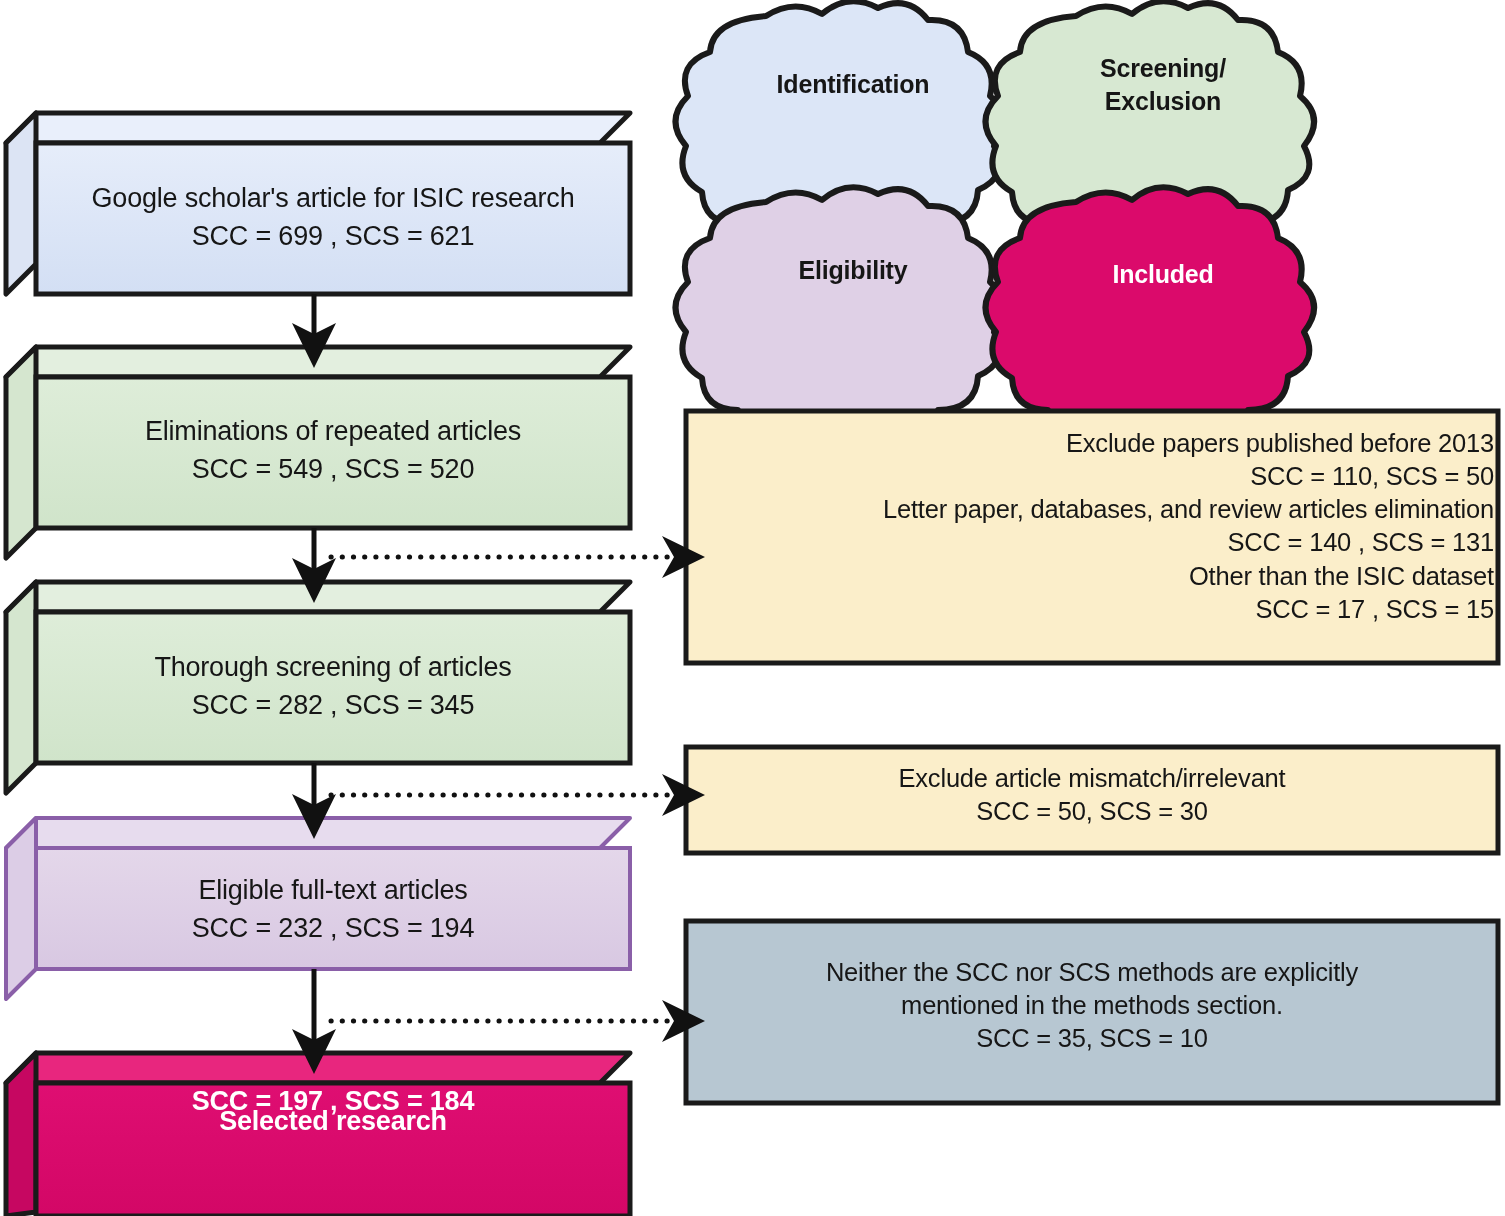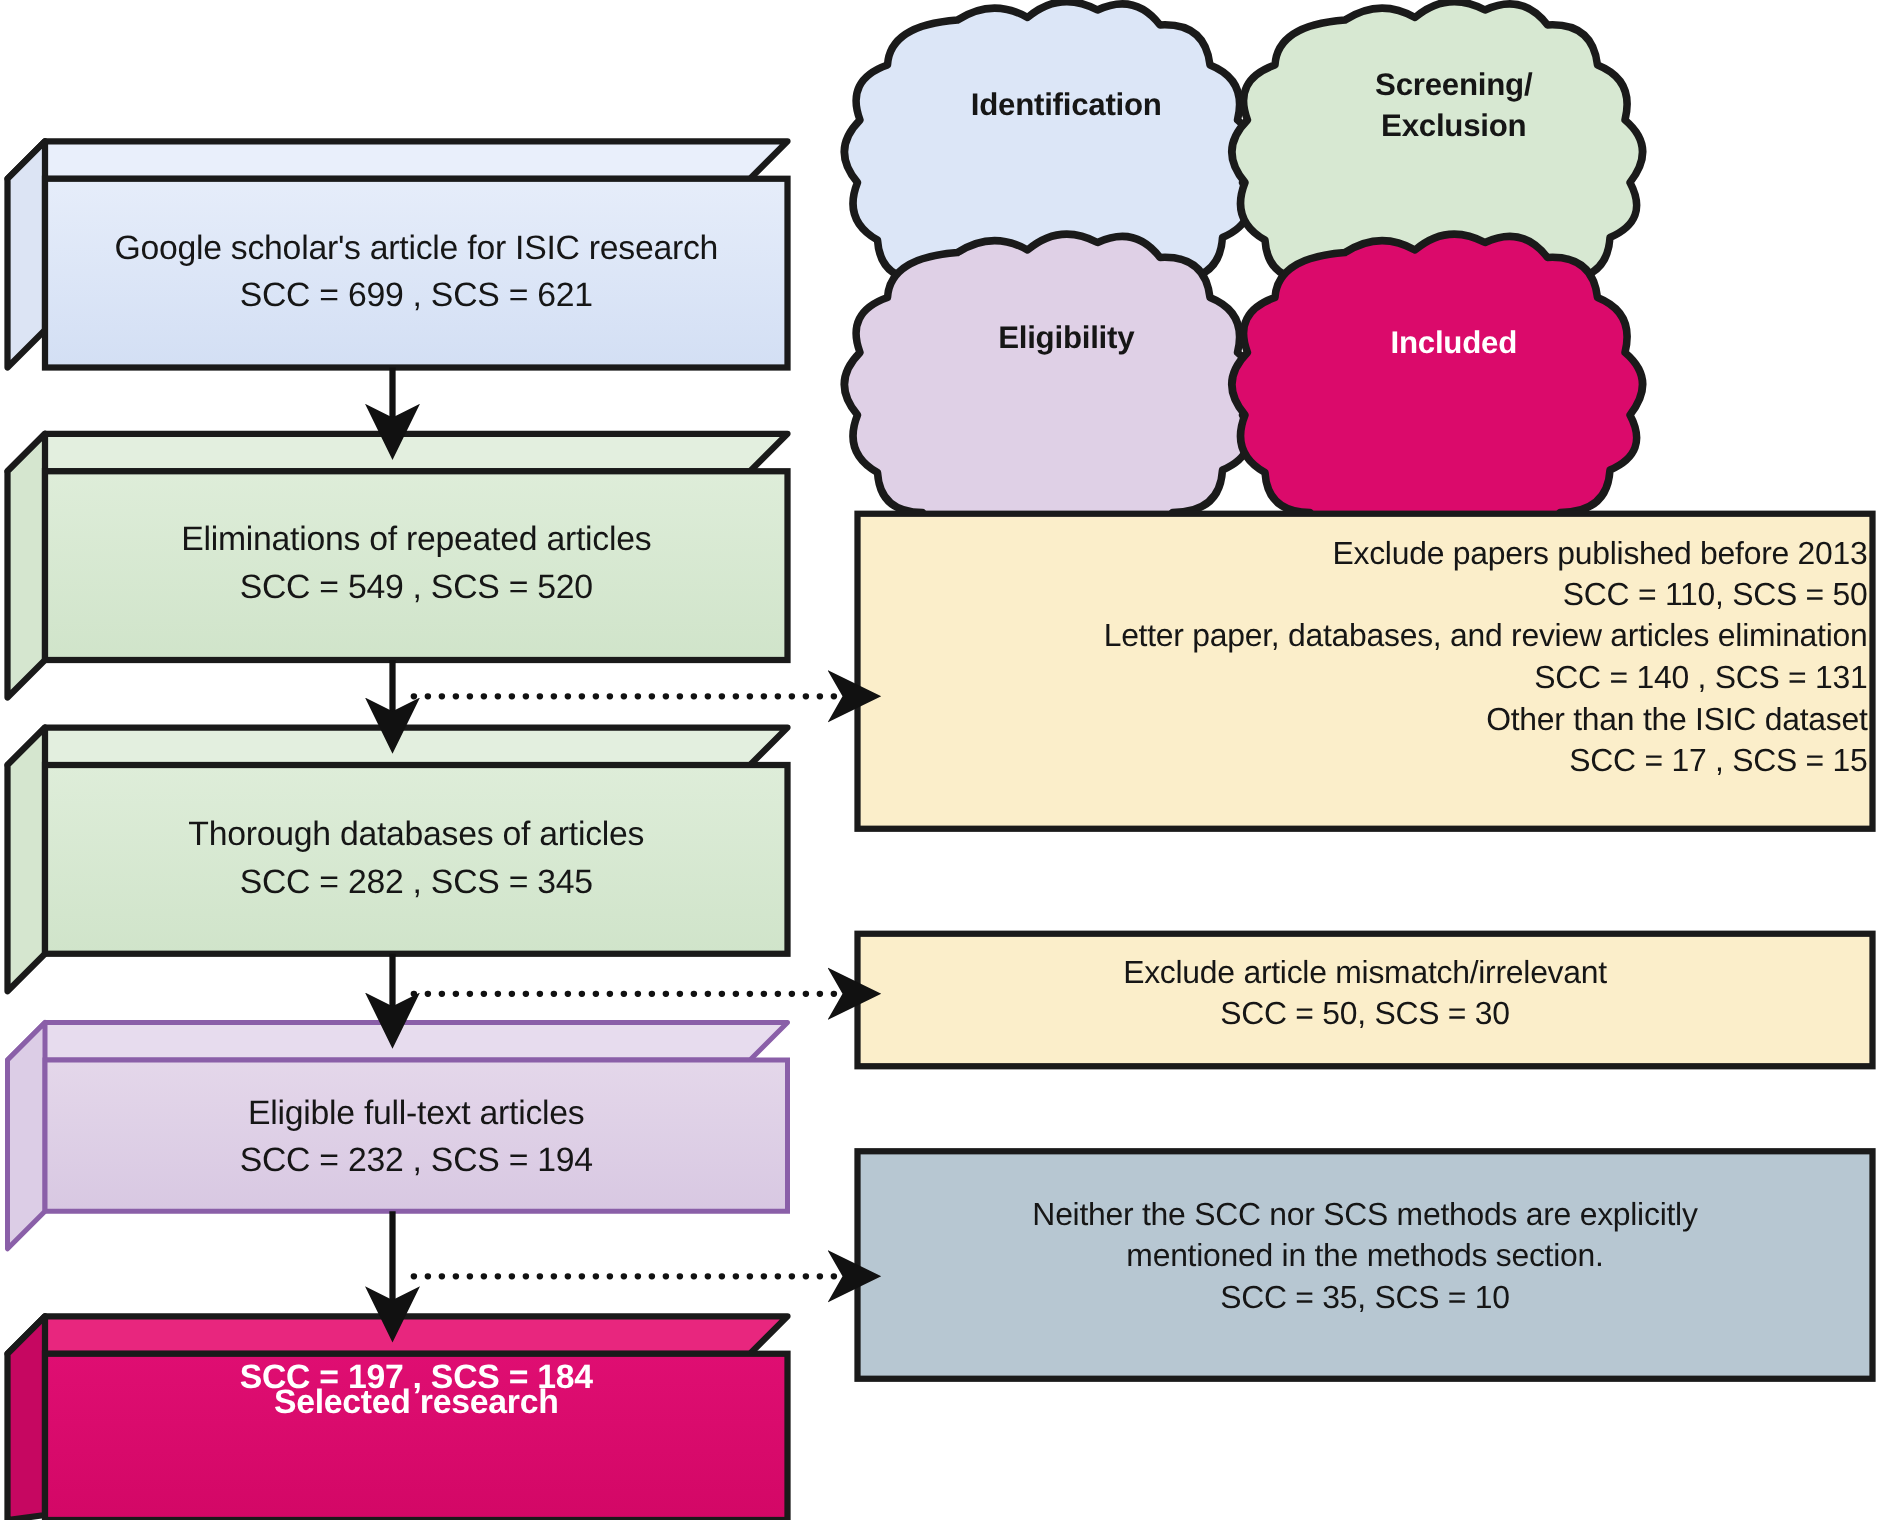--- a/index.html
+++ b/index.html
@@ -144,21 +144,21 @@
   <div class="txt cloud-label" style="left:710px;top:254px;width:286px;">Eligibility</div>
 
   <div class="txt cloud-label white" style="left:1020px;top:258px;width:286px;">Included</div>
 
   <div class="txt flow-label" style="left:36px;top:181px;width:594px;">Google scholar's article for ISIC research</div>
   <div class="txt flow-label" style="left:36px;top:219px;width:594px;">SCC = 699 , SCS = 621</div>
 
   <div class="txt flow-label" style="left:36px;top:414px;width:594px;">Eliminations of repeated articles</div>
   <div class="txt flow-label" style="left:36px;top:452px;width:594px;">SCC = 549 , SCS = 520</div>
 
-  <div class="txt flow-label" style="left:36px;top:650px;width:594px;">Thorough databases of articles</div>
+  <div class="txt flow-label" style="left:36px;top:650px;width:594px;">Thorough screening of articles</div>
   <div class="txt flow-label" style="left:36px;top:688px;width:594px;">SCC = 282 , SCS = 345</div>
 
   <div class="txt flow-label" style="left:36px;top:873px;width:594px;">Eligible full-text articles</div>
   <div class="txt flow-label" style="left:36px;top:911px;width:594px;">SCC = 232 , SCS = 194</div>
 
   <div class="txt flow-label bold light" style="left:36px;top:1104px;width:594px;">Selected  research</div>
   <div class="txt flow-label bold light" style="left:36px;top:1084px;width:594px;">SCC = 197 , SCS = 184</div>
 
   <div class="txt side-label" style="left:690px;top:427px;width:804px;text-align:right;">Exclude papers published before 2013
 SCC = 110, SCS =  50

